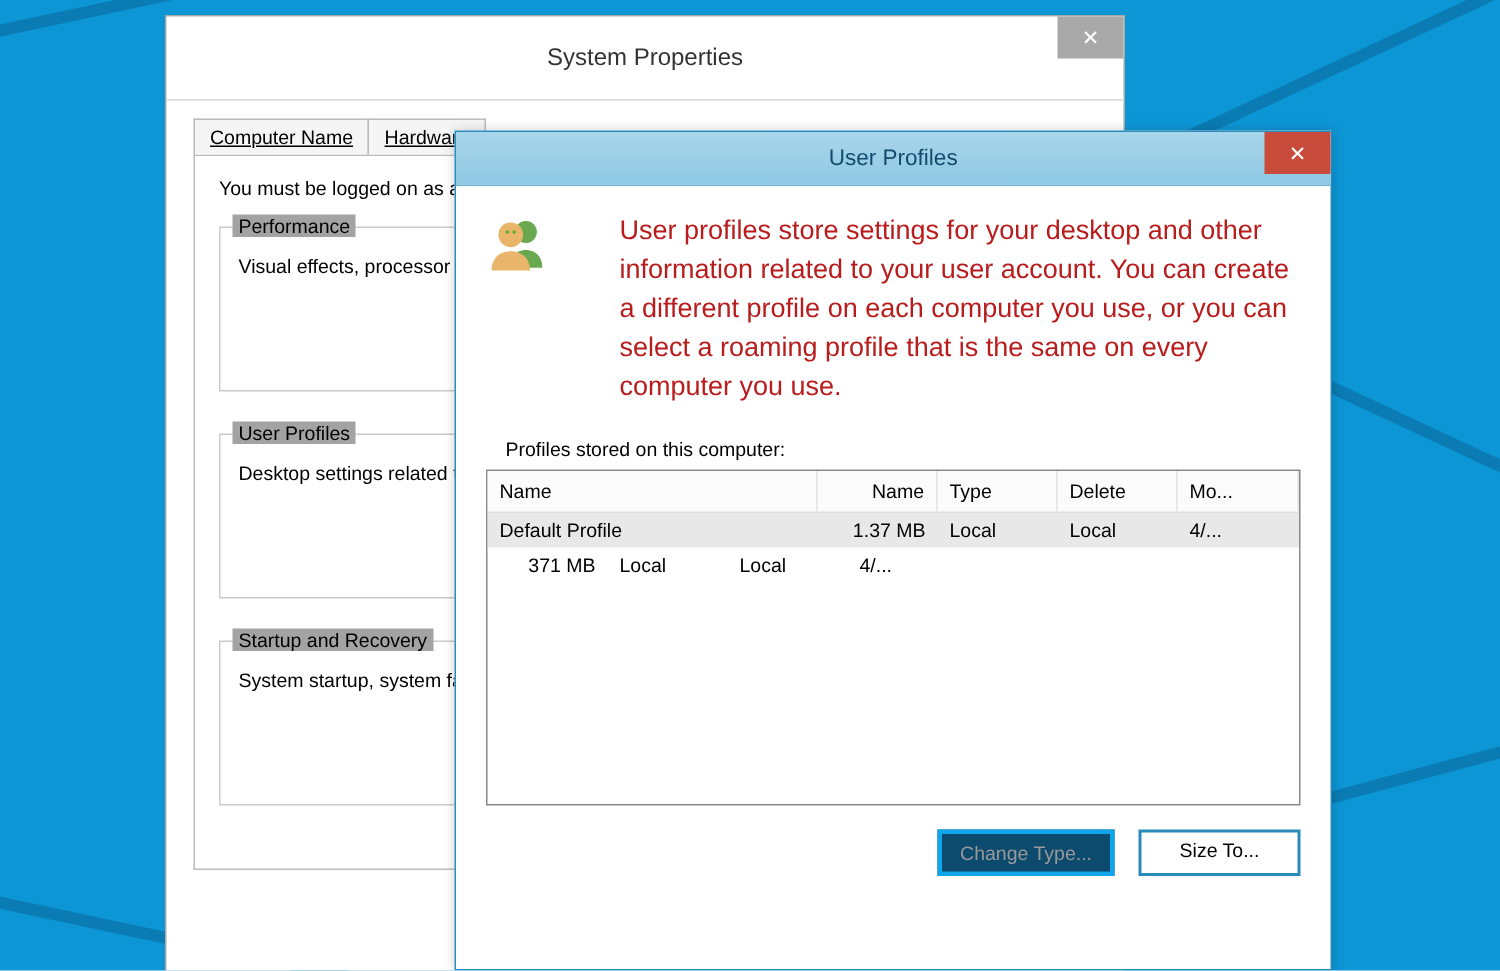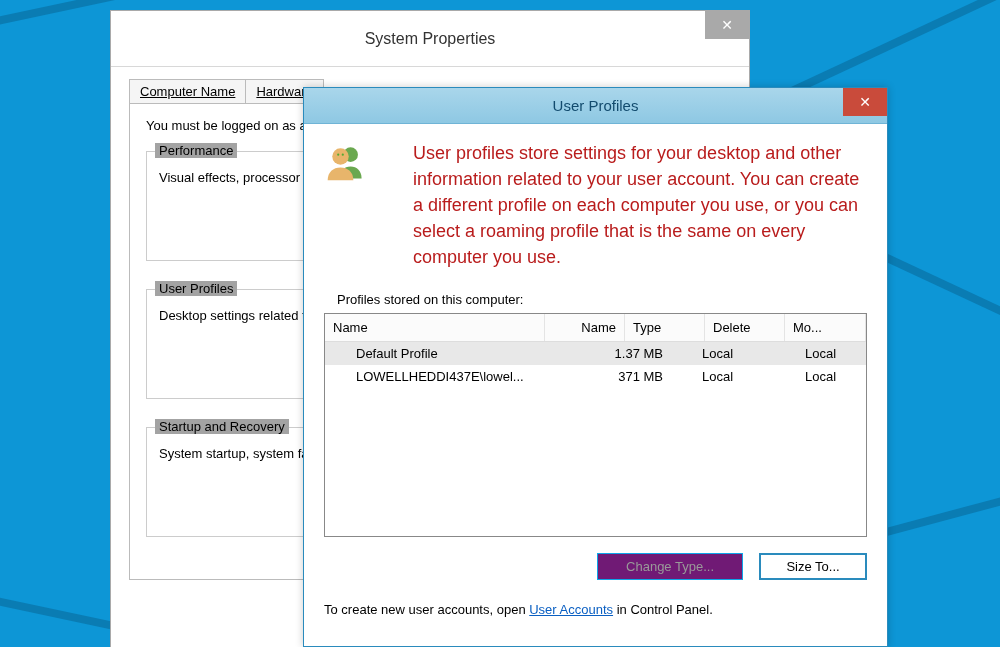--- a/index.html
+++ b/index.html
@@ -203,40 +203,39 @@
     }
     .pt-row.selected {
       background: #e8e8e8;
     }
     .pt-cell {
       padding: 4px 8px;
       font-size: 13px;
       white-space: nowrap;
       overflow: hidden;
       text-overflow: ellipsis;
-      margin-left: 23px;
     }
     .pt-cell.name { flex: 0 0 220px; }
     .pt-cell.size { flex: 0 0 80px; text-align: right; }
     .pt-cell.type { flex: 0 0 80px; }
     .pt-cell.status { flex: 0 0 80px; }
     .pt-cell.mod { flex: 1 1 auto; }
 
     .up-buttons {
       display: flex;
       justify-content: flex-end;
       gap: 16px;
       margin-top: 16px;
       margin-bottom: 22px;
     }
     .win-btn {
       min-width: 108px;
-      padding: 5px 28px;
-      border: 1px solid #0ea5e9;
-      background: #701a75;
+      padding: 5px 12px;
+      border: 3px solid #0ea5e9;
+      background: #0c4a6e;
       font-size: 13px;
       cursor: pointer;
       text-align: center;
     }
     .win-btn.disabled {
       color: #999;
       cursor: default;
     }
     .win-btn.highlight {
       border: 2px solid #2a8bbd;
@@ -328,30 +327,26 @@
         <div class="pt-col mod">Mo...</div>
       </div>
       <div class="pt-row selected">
         <div class="pt-cell name">Default Profile</div>
         <div class="pt-cell size">1.37 MB</div>
         <div class="pt-cell type">Local</div>
         <div class="pt-cell status">Local</div>
         <div class="pt-cell mod">4/...</div>
       </div>
       <div class="pt-row">
-        <div class="pt-cell name">LOWELLHEDDI437E\lowel...</div>
         <div class="pt-cell size">371 MB</div>
         <div class="pt-cell type">Local</div>
         <div class="pt-cell status">Local</div>
         <div class="pt-cell mod">4/...</div>
       </div>
     </div>
 
     <div class="up-buttons">
       <div class="win-btn disabled">Change Type...</div>
       <div class="win-btn highlight">Size To...</div>
     </div>
 
-    <div class="footer-text">
-      <span>To create new user accounts, open </span><span class="footer-link">User Accounts</span><span> in Control Panel.</span>
-    </div>
   </div>
 </div>
 
 </body></html>

